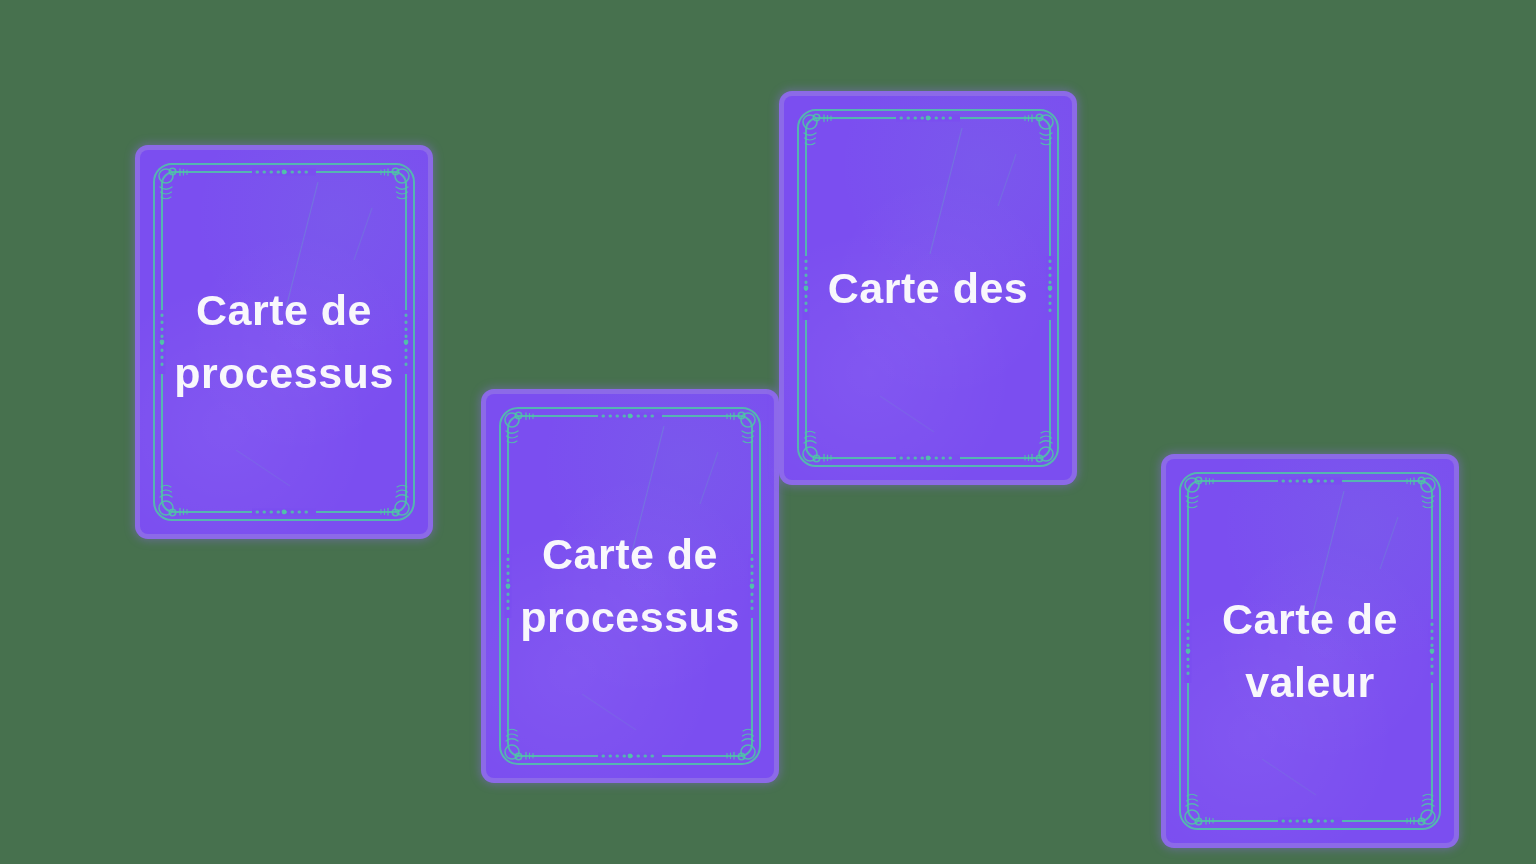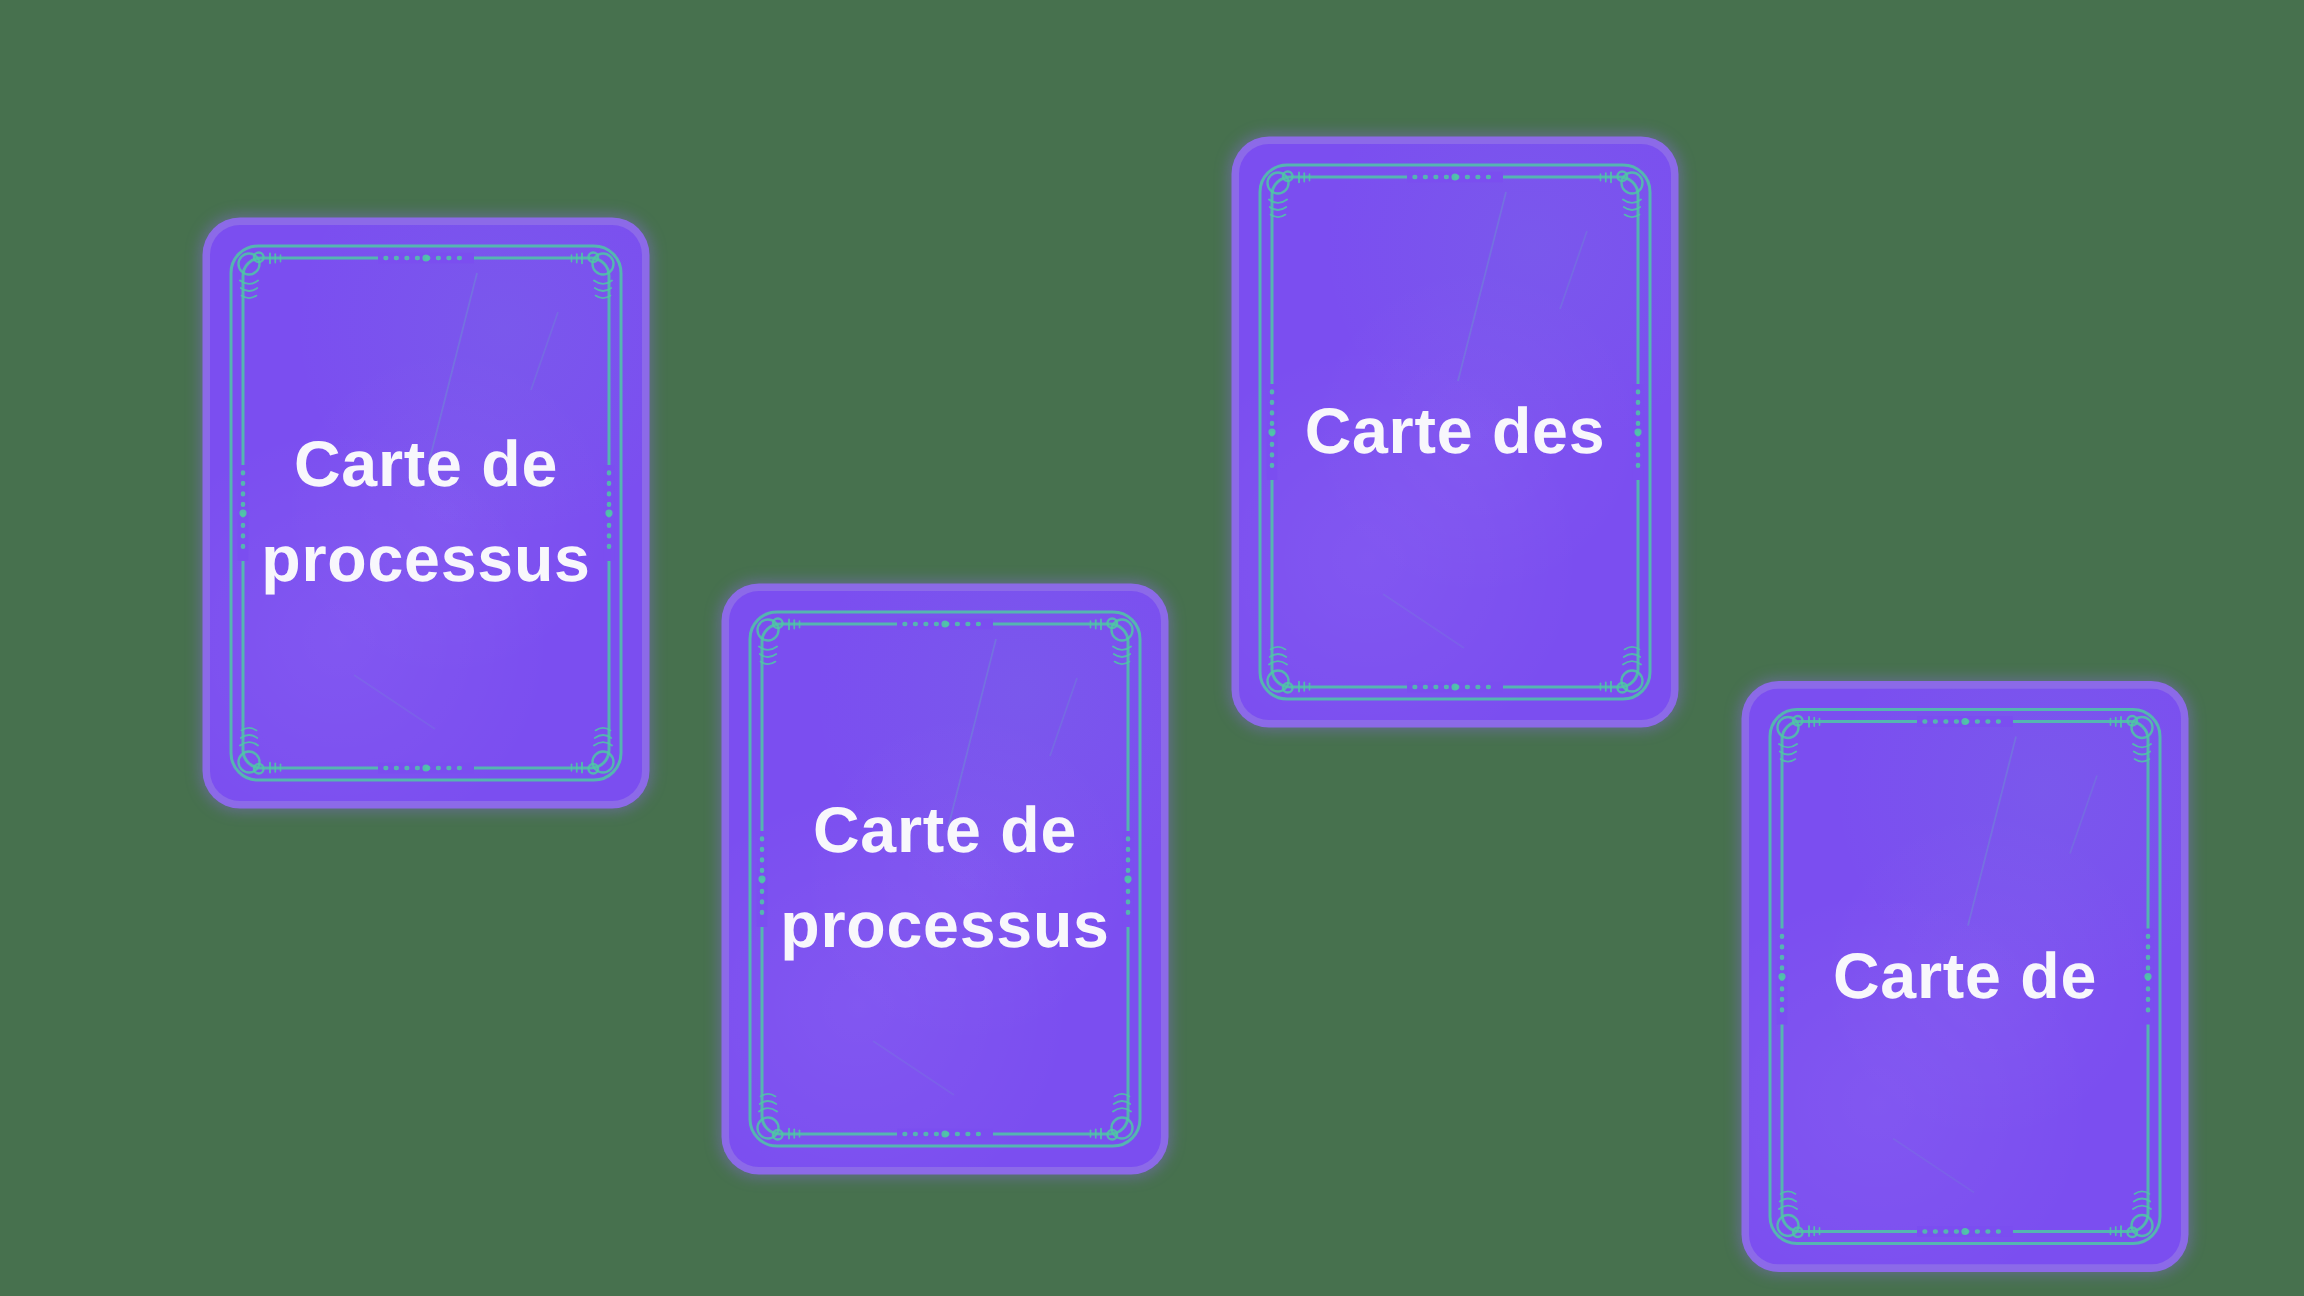--- a/index.html
+++ b/index.html
@@ -16,21 +16,21 @@
   }
   .canvas {
     position: absolute;
     inset: 0;
   }
   .card {
     position: absolute;
     width: 288px;
     height: 384px;
     background: var(--card-fill, #7B4EF0);
-    border-radius: 20px;
+    border-radius: 8px;
     box-shadow: 0 0 0 5px rgba(148, 106, 250, 0.85), 0 0 9px 7px rgba(148, 106, 250, 0.35);
     background-image:
       radial-gradient(circle at 30% 72%, rgba(255,255,255,0.05), transparent 42%),
       radial-gradient(circle at 68% 18%, rgba(110, 220, 185, 0.07), transparent 38%),
       radial-gradient(circle at 55% 50%, rgba(255,255,255,0.04), transparent 45%);
     cursor: pointer;
   }
   .card-frame {
     position: absolute;
     inset: 0;
@@ -49,21 +49,21 @@
     color: var(--text-color, #F8F7FC);
     font-size: 43px;
     font-weight: 600;
     line-height: 63px;
     letter-spacing: 0.5px;
   }
   .card-line:empty { display: none; }
   
   .card-pos-0 { left: 140px; top: 150px; }
   .card-pos-1 { left: 486px; top: 394px; }
-  .card-pos-2 { left: 826px; top: 96px;  }
+  .card-pos-2 { left: 784px; top: 96px;  }
   .card-pos-3 { left: 1166px; top: 459px; }
 </style>
 </head>
 <body>
 
 <svg width="0" height="0" style="position:absolute" aria-hidden="true">
   <defs>
     <g id="corner-decor" fill="none" stroke="#4FC7A6" stroke-opacity="0.85" stroke-width="1.6" stroke-linecap="round">
       <circle cx="4" cy="4" r="7"></circle>
       <circle cx="10.5" cy="-0.5" r="3.2"></circle>
@@ -142,16 +142,17 @@
 
     </div>
   </div>
 
   <div class="card card-pos-3">
     <svg class="card-frame" viewBox="0 0 288 384">
         <use href="#ornate-frame"></use>
       </svg>
     <div class="card-text">
       <div class="card-line">Carte de</div>
+      <div class="card-line">valeur</div>
     </div>
   </div>
 
 </div>
 
 </body></html>

